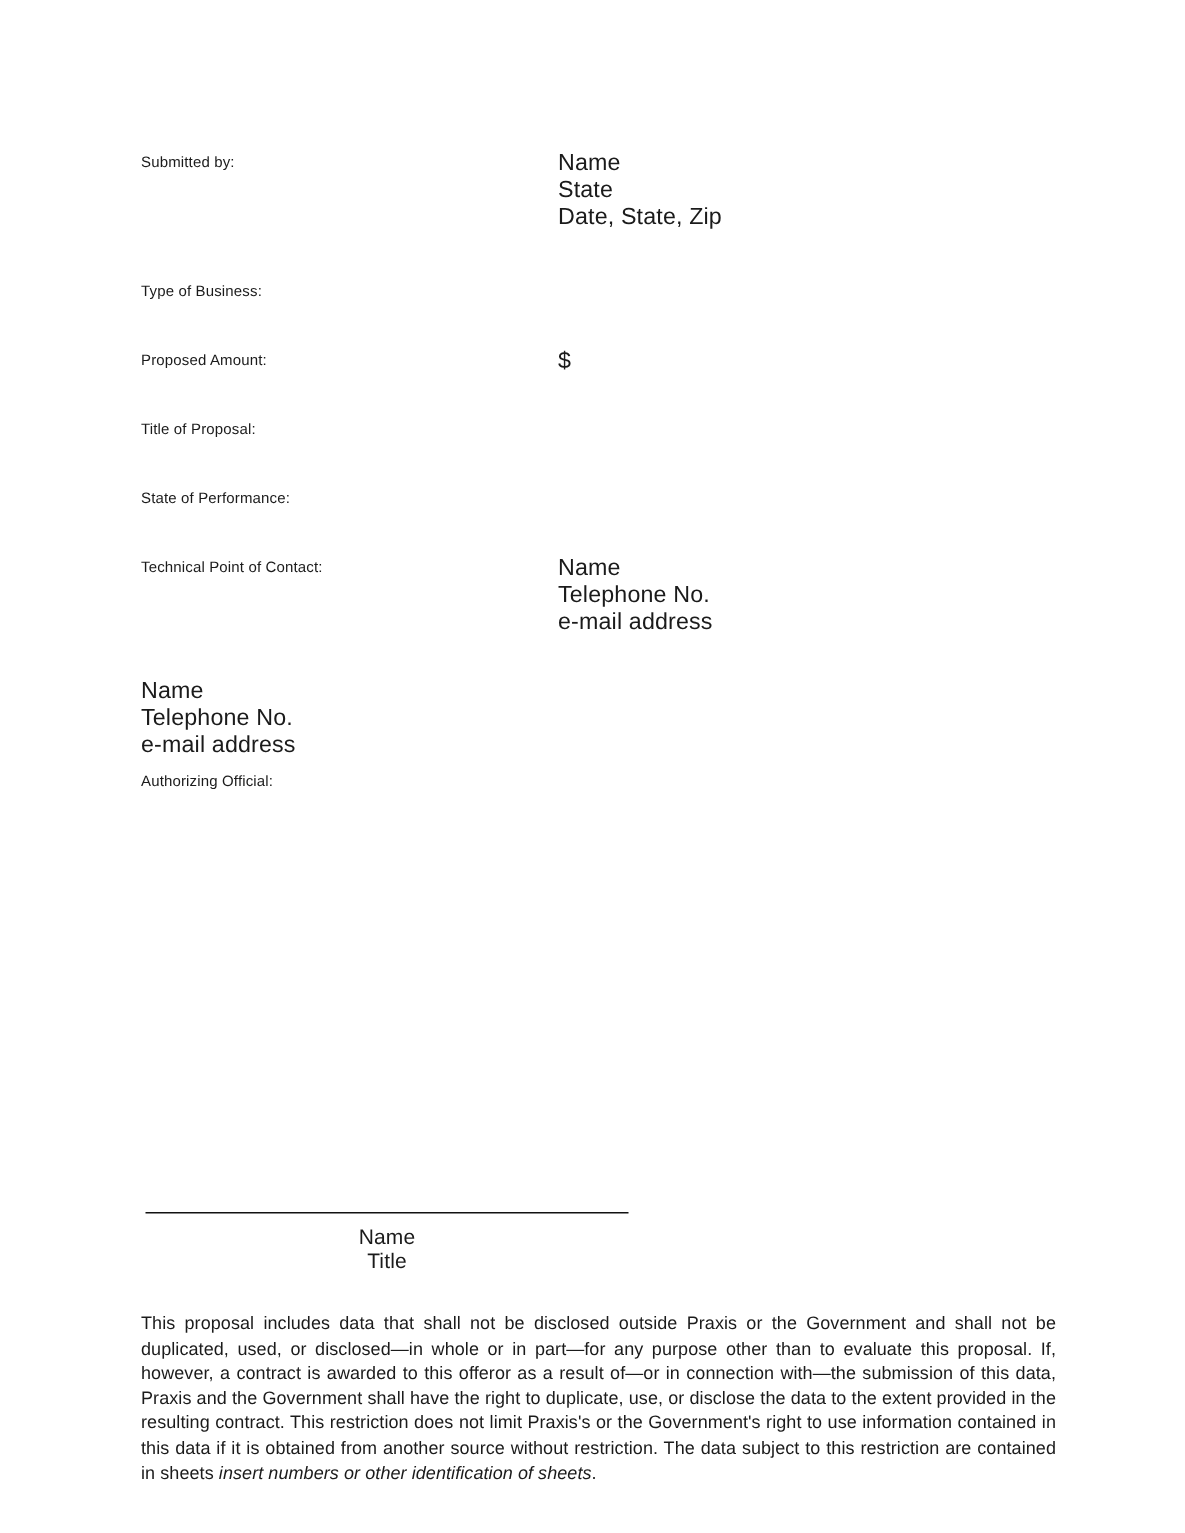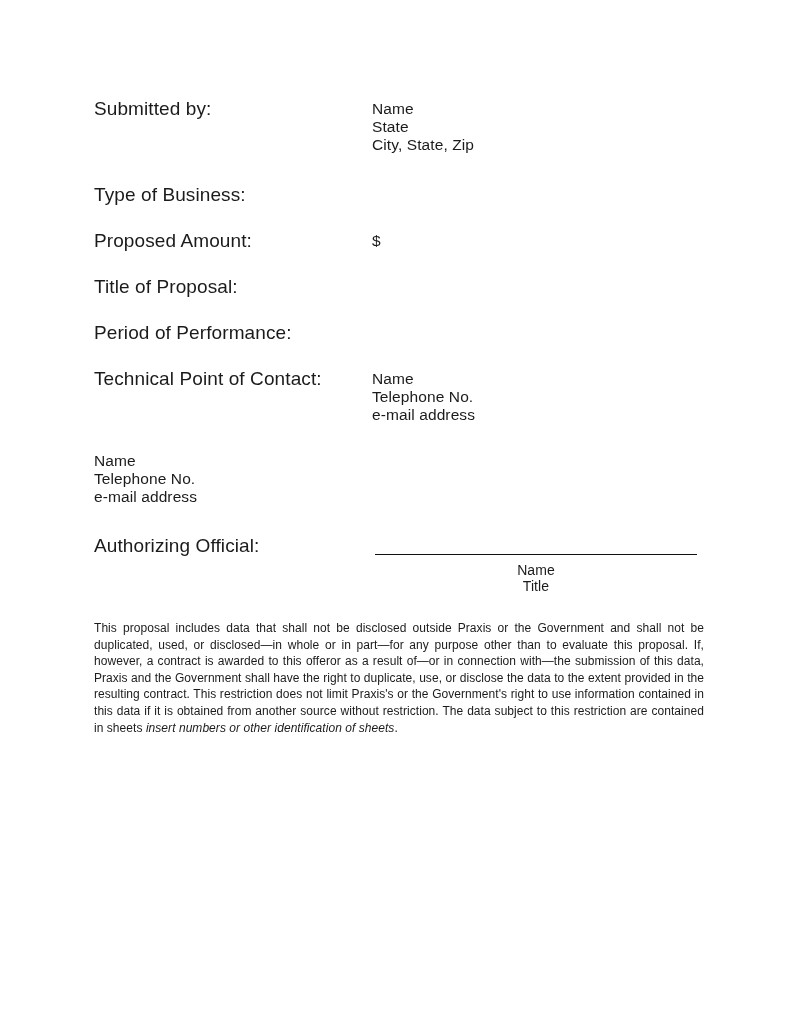--- a/index.html
+++ b/index.html
@@ -21,32 +21,32 @@
     box-sizing: border-box;
     padding: 100px 87px 0 94px;
   }
   .row {
     display: flex;
     align-items: flex-start;
   }
   .label-col {
     width: 278px;
     flex: 0 0 278px;
-    font-size: 19px;
+    font-size: 10px;
     line-height: 18px;
     letter-spacing: 0.1px;
   }
   .value-col {
     font-size: 15.5px;
     line-height: 18px;
     letter-spacing: 0.1px;
   }
   .mt-27 { margin-top: 32px; }
   .mt-28 { margin-top: 28px; }
-  .mt-25 { margin-top: 31px; }
+  .mt-25 { margin-top: 7px; flex-direction: column; }
   .sig-block {
     width: 322px;
     margin-left: 3px;
   }
   .sig-line {
     height: 17px;
     border-bottom: 1.6px solid #111111;
     width: 100%;
   }
   .sig-captions {
@@ -71,41 +71,41 @@
 <body>
 
 <div class="page">
   <div class="content">
 
     <div class="row">
       <div class="label-col">Submitted by:</div>
       <div class="value-col">
         <div>Name</div>
         <div>State</div>
-        <div>City, State, Zip</div>
+        <div>Date, State, Zip</div>
       </div>
     </div>
 
     <div class="row mt-27">
       <div class="label-col">Type of Business:</div>
       <div class="value-col"></div>
     </div>
 
     <div class="row mt-28">
       <div class="label-col">Proposed Amount:</div>
       <div class="value-col">$</div>
     </div>
 
     <div class="row mt-28">
       <div class="label-col">Title of Proposal:</div>
       <div class="value-col"></div>
     </div>
 
     <div class="row mt-28">
-      <div class="label-col">Period of Performance:</div>
+      <div class="label-col">State of Performance:</div>
       <div class="value-col"></div>
     </div>
 
     <div class="row mt-28">
       <div class="label-col">Technical Point of Contact:</div>
       <div class="value-col">
         <div>Name</div>
         <div>Telephone No.</div>
         <div>e-mail address</div>
       </div>

